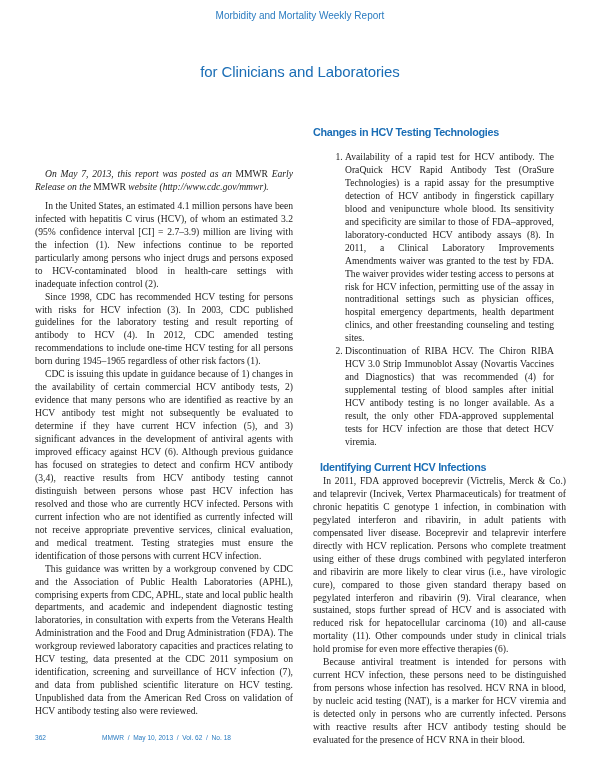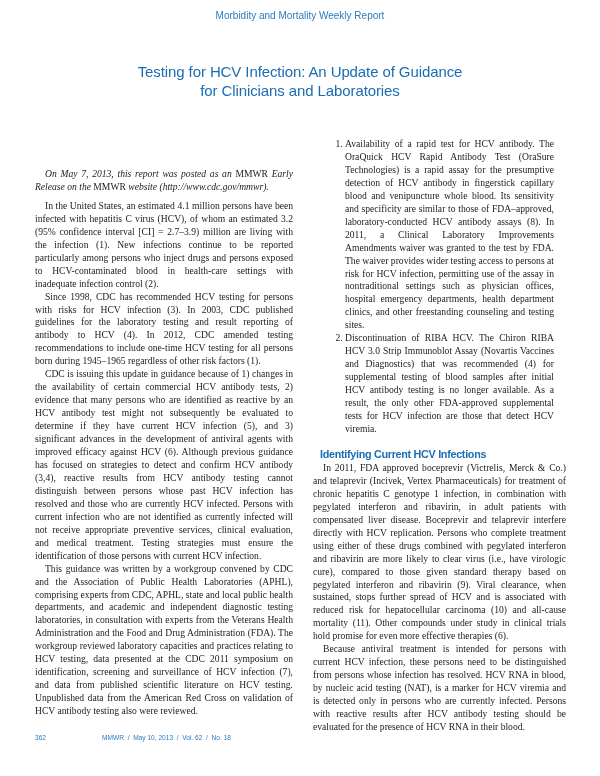--- a/index.html
+++ b/index.html
@@ -41,33 +41,33 @@
     .footer .cite { position: absolute; left: 67px; top: 0; white-space: nowrap; }
   </style>
 </head>
 <body>
 
 <div class="page">
 
   <div class="running-header">Morbidity and Mortality Weekly Report</div>
 
   <h1 class="title">
-    <span>Testing for HCV Infection: An Update of Guidance</span>
     <span>for Clinicians and Laboratories</span>
   </h1>
 
   <div class="col left">
     <p class="intro noindent" style="text-indent:10px;"><span>On May 7, 2013, this report was posted as an </span><span class="roman">MMWR</span><span> Early Release on the </span><span class="roman">MMWR</span><span> website (http://www.cdc.gov/mmwr).</span></p>
     <p>In the United States, an estimated 4.1 million persons have been infected with hepatitis C virus (HCV), of whom an estimated 3.2 (95% confidence interval [CI] = 2.7–3.9) million are living with the infection (1). New infections continue to be reported particularly among persons who inject drugs and persons exposed to HCV-contaminated blood in health-care settings with inadequate infection control (2).</p>
     <p>Since 1998, CDC has recommended HCV testing for persons with risks for HCV infection (3). In 2003, CDC published guidelines for the laboratory testing and result reporting of antibody to HCV (4). In 2012, CDC amended testing recommendations to include one-time HCV testing for all persons born during 1945–1965 regardless of other risk factors (1).</p>
     <p>CDC is issuing this update in guidance because of 1) changes in the availability of certain commercial HCV antibody tests, 2) evidence that many persons who are identified as reactive by an HCV antibody test might not subsequently be evaluated to determine if they have current HCV infection (5), and 3) significant advances in the development of antiviral agents with improved efficacy against HCV (6). Although previous guidance has focused on strategies to detect and confirm HCV antibody (3,4), reactive results from HCV antibody testing cannot distinguish between persons whose past HCV infection has resolved and those who are currently HCV infected. Persons with current infection who are not identified as currently infected will not receive appropriate preventive services, clinical evaluation, and medical treatment. Testing strategies must ensure the identification of those persons with current HCV infection.</p>
     <p>This guidance was written by a workgroup convened by CDC and the Association of Public Health Laboratories (APHL), comprising experts from CDC, APHL, state and local public health departments, and academic and independent diagnostic testing laboratories, in consultation with experts from the Veterans Health Administration and the Food and Drug Administration (FDA). The workgroup reviewed laboratory capacities and practices relating to HCV testing, data presented at the CDC 2011 symposium on identification, screening and surveillance of HCV infection (7), and data from published scientific literature on HCV testing. Unpublished data from the American Red Cross on validation of HCV antibody testing also were reviewed.</p>
   </div>
 
   <div class="col right">
+    <h2>Changes in HCV Testing Technologies</h2>
     <ol>
       <li>Availability of a rapid test for HCV antibody. The OraQuick HCV Rapid Antibody Test (OraSure Technologies) is a rapid assay for the presumptive detection of HCV antibody in fingerstick capillary blood and venipuncture whole blood. Its sensitivity and specificity are similar to those of FDA–approved, laboratory-conducted HCV antibody assays (8). In 2011, a Clinical Laboratory Improvements Amendments waiver was granted to the test by FDA. The waiver provides wider testing access to persons at risk for HCV infection, permitting use of the assay in nontraditional settings such as physician offices, hospital emergency departments, health department clinics, and other freestanding counseling and testing sites.</li>
       <li>Discontinuation of RIBA HCV. The Chiron RIBA HCV 3.0 Strip Immunoblot Assay (Novartis Vaccines and Diagnostics) that was recommended (4) for supplemental testing of blood samples after initial HCV antibody testing is no longer available. As a result, the only other FDA-approved supplemental tests for HCV infection are those that detect HCV viremia.</li>
     </ol>
     <h2 class="second">Identifying Current HCV Infections</h2>
     <p>In 2011, FDA approved boceprevir (Victrelis, Merck &amp; Co.) and telaprevir (Incivek, Vertex Pharmaceuticals) for treatment of chronic hepatitis C genotype 1 infection, in combination with pegylated interferon and ribavirin, in adult patients with compensated liver disease. Boceprevir and telaprevir interfere directly with HCV replication. Persons who complete treatment using either of these drugs combined with pegylated interferon and ribavirin are more likely to clear virus (i.e., have virologic cure), compared to those given standard therapy based on pegylated interferon and ribavirin (9). Viral clearance, when sustained, stops further spread of HCV and is associated with reduced risk for hepatocellular carcinoma (10) and all-cause mortality (11). Other compounds under study in clinical trials hold promise for even more effective therapies (6).</p>
     <p>Because antiviral treatment is intended for persons with current HCV infection, these persons need to be distinguished from persons whose infection has resolved. HCV RNA in blood, by nucleic acid testing (NAT), is a marker for HCV viremia and is detected only in persons who are currently infected. Persons with reactive results after HCV antibody testing should be evaluated for the presence of HCV RNA in their blood.</p>
   </div>
 
   <div class="footer">

